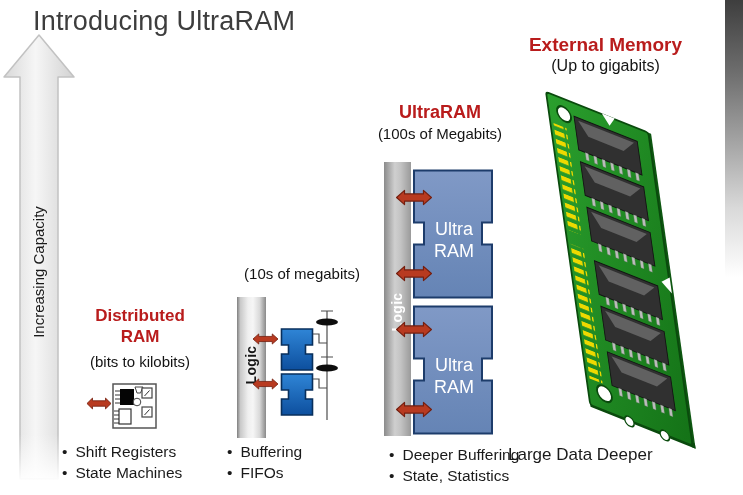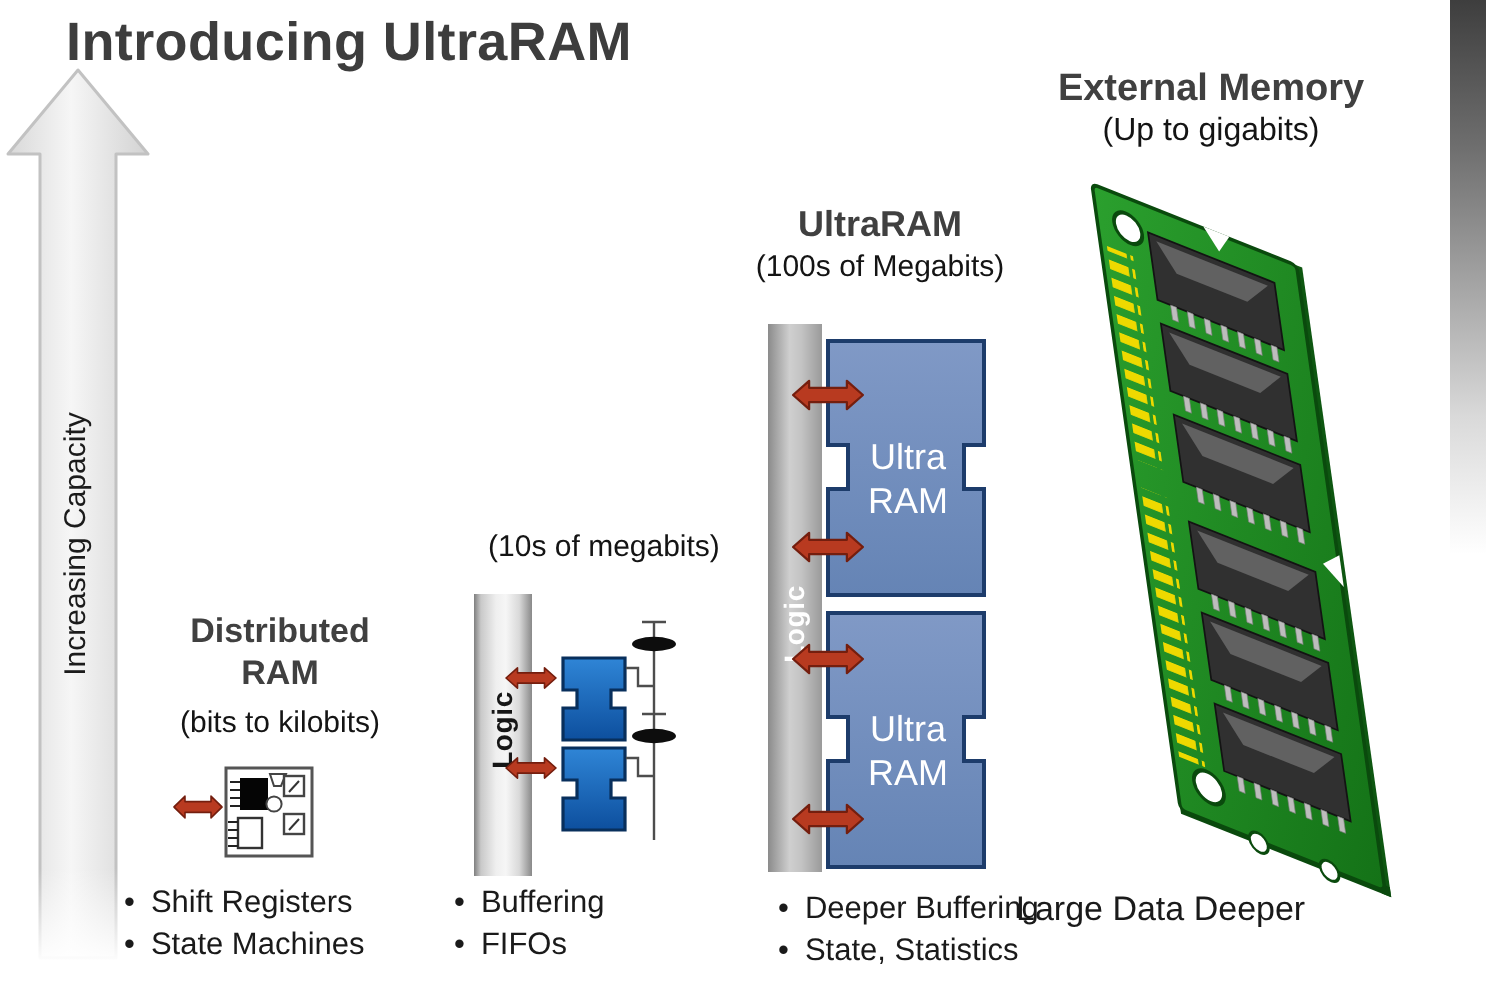--- a/index.html
+++ b/index.html
@@ -1,21 +1,21 @@
 <!DOCTYPE html>
 <html><head>
 <meta charset="utf-8">
 <style>
   html,body{margin:0;padding:0;background:#fff;}
   .slide{position:relative;width:743px;height:495px;background:#ffffff;overflow:hidden;
          font-family:"Liberation Sans",sans-serif;color:#1a1a1a;}
   .abs{position:absolute;}
   svg.abs{overflow:visible;display:block;}
   .title{font-size:27px;color:#3d3d3d;letter-spacing:.2px;white-space:nowrap;}
-  .h2{font-weight:bold;color:#404040;text-align:center;line-height:1.22;}
+  .h2{font-weight:bold;color:#b91c1c;text-align:center;line-height:1.22;}
   .sub{color:#141414;text-align:center;white-space:nowrap;}
   .vlabel{position:absolute;white-space:nowrap;transform:translate(-50%,-50%) rotate(-90deg);}
   .cap-label{font-size:15px;color:#1b1b1b;}
   .logic-dark{font-weight:bold;font-size:14px;color:#161616;letter-spacing:.3px;}
   .logic-light{font-weight:bold;font-size:14px;color:#ffffff;letter-spacing:.3px;}
   .bullets{font-size:15.5px;color:#1a1a1a;}
   .brow{display:flex;gap:8px;line-height:21px;white-space:nowrap;}
   .caption{font-size:17px;color:#1a1a1a;white-space:nowrap;}
   .logicbar-bram{background:linear-gradient(90deg,#7f7f7f 0%,#c9c9c9 12%,#efefef 38%,#f6f6f6 55%,#d9d9d9 78%,#898989 100%);}
   .logicbar-uram{background:linear-gradient(90deg,#8b8b8b 0%,#cfcfcf 40%,#c3c3c3 62%,#9a9a9a 100%);}
@@ -64,21 +64,21 @@
         <rect x="34" y="34" width="3.2" height="7.5" fill="#bdbdbd" stroke="#7d7d7d" stroke-width="0.3"></rect>
         <rect x="43" y="34" width="3.2" height="7.5" fill="#bdbdbd" stroke="#7d7d7d" stroke-width="0.3"></rect>
         <rect x="52" y="34" width="3.2" height="7.5" fill="#bdbdbd" stroke="#7d7d7d" stroke-width="0.3"></rect>
         <rect x="61" y="34" width="3.2" height="7.5" fill="#bdbdbd" stroke="#7d7d7d" stroke-width="0.3"></rect>
       </g>
     </defs>
   </svg>
 
   <div class="abs rgrad" style="left:725px;top:0;width:18px;height:495px;"></div>
 
-  <div class="abs title" style="left:33px;top:6px;font-weight:bold;">Introducing UltraRAM</div>
+  <div class="abs title" style="left:33px;top:6px;">Introducing UltraRAM</div>
 
   <svg class="abs" style="left:1px;top:32px;width:76px;height:450px;" viewBox="0 0 76 450">
     <path d="M38 3 L73 45 L57 45 L57 447 L19 447 L19 45 L3 45 Z" fill="url(#gArrow)" stroke="#c2c2c2" stroke-width="1.5" stroke-linejoin="round"></path>
     <rect x="16" y="402" width="44" height="48" fill="url(#gFade)"></rect>
   </svg>
   <span class="vlabel cap-label" style="left:38px;top:272px;">Increasing Capacity</span>
 
   <div class="abs h2" style="left:85px;top:306px;width:110px;font-size:17px;">Distributed RAM</div>
   <div class="abs sub" style="left:65px;top:353px;width:150px;font-size:15px;">(bits to kilobits)</div>
 

